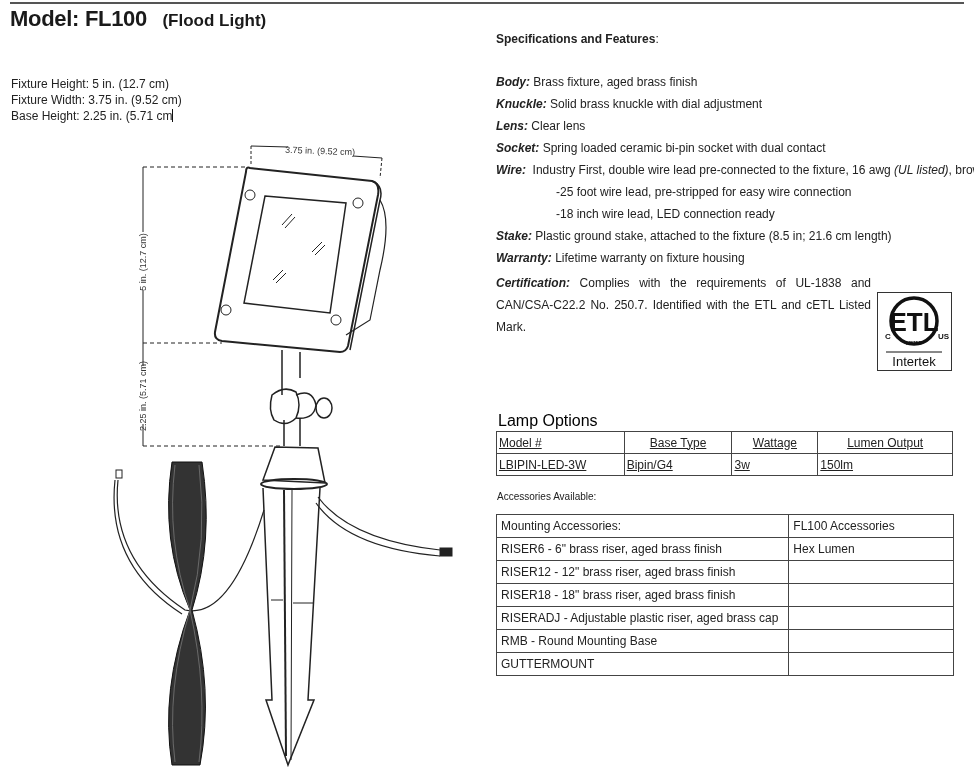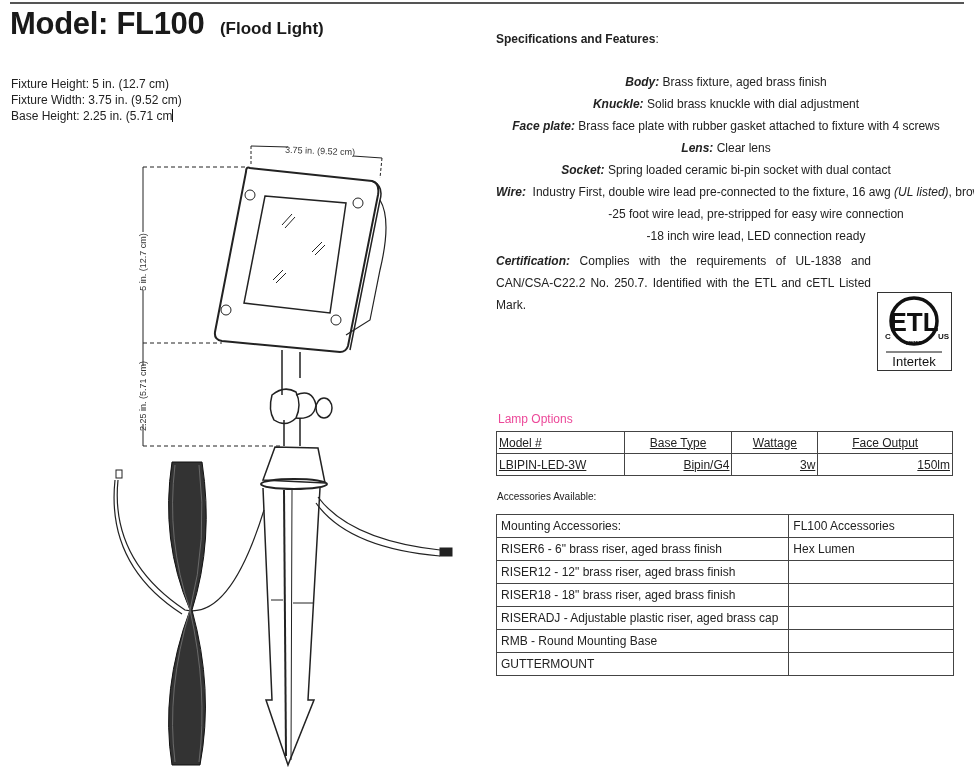--- a/index.html
+++ b/index.html
@@ -1,38 +1,38 @@
 <!DOCTYPE html>
 <html><head>
 <meta charset="utf-8">
 <style>
   html, body { margin:0; padding:0; background:#ffffff; }
   body { width:974px; height:782px; position:relative; overflow:hidden;
          font-family:"Liberation Sans", sans-serif; color:#222; }
   .topline { position:absolute; left:10px; top:2px; width:954px; height:2px; background:#555; }
   .title { position:absolute; left:10px; top:6px; font-weight:bold; white-space:nowrap; color:#1a1a1a; }
-  .title .main { font-size:31px; letter-spacing:-0.3px; }
+  .title .main { font-size:22px; letter-spacing:-0.3px; }
   .title .sub { font-size:17px; margin-left:11px; }
   .dims { position:absolute; left:11px; top:76px; font-size:12px; line-height:16px; color:#222; }
   .dims .cursor { display:inline-block; width:1px; height:13px; background:#111; vertical-align:-2px; }
   .spec-heading { position:absolute; left:496px; top:32px; font-size:12px; font-weight:bold; color:#222; }
   .spec-heading span.colon { font-weight:normal; }
   .specs { position:absolute; left:496px; top:74px; width:460px; font-size:12px; color:#222; }
-  .specs .row { height:22px; line-height:16px; white-space:nowrap;text-align:center; }
+  .specs .row { height:22px; line-height:16px; white-space:nowrap; }
   .specs .lbl { font-weight:bold; font-style:italic; }
   .specs .indent { padding-left:60px; }
   .specs .cert { white-space:normal; width:375px; text-align:justify; line-height:22px; height:44px; }
   .etl { position:absolute; left:877px; top:292px; width:73px; height:77px; border:1px solid #333; background:#fff; }
   .etl svg { display:block; }
-  .lamp-label { position:absolute; left:498px; top:412px; font-size:12px; color:#ec4899; }
+  .lamp-label { position:absolute; left:498px; top:412px; font-size:16px; color:#000000; }
   table { border-collapse:collapse; font-size:12px; color:#222; }
   .lamp { position:absolute; left:496px; top:431px; width:457px; }
   .lamp td, .lamp th { border:1px solid #444; height:21px; padding:0 2px; font-weight:normal;text-decoration:underline; }
   .lamp th { text-align:center; }
-  .lamp td { text-align:right; }
+  .lamp td { text-align:left; }
   .lamp td.first, .lamp th.first { text-align:left; }
   .acc-label { position:absolute; left:497px; top:491px; font-size:10px; color:#222; }
   .acc { position:absolute; left:496px; top:514px; width:458px; }
   .acc td { border:1px solid #444; height:22px; padding:0 4px; text-align:left; }
   .drawing { position:absolute; left:0; top:130px; }
 </style>
 </head>
 <body>
 
 <div class="topline"></div>
@@ -110,26 +110,27 @@
   <text x="320" y="154" font-size="9" fill="#333" font-family="Liberation Sans, sans-serif" text-anchor="middle" transform="rotate(2 320 154)">3.75 in. (9.52 cm)</text>
   <text x="146" y="262" font-size="9" fill="#333" font-family="Liberation Sans, sans-serif" text-anchor="middle" transform="rotate(-90 146 262)">5 in. (12.7 cm)</text>
   <text x="146" y="396" font-size="9" fill="#333" font-family="Liberation Sans, sans-serif" text-anchor="middle" transform="rotate(-90 146 396)">2.25 in. (5.71 cm)</text>
 </svg>
 
 <div class="spec-heading"><span>Specifications and Features</span><span class="colon">:</span></div>
 
 <div class="specs">
   <div class="row"><span class="lbl">Body:</span><span> Brass fixture, aged brass finish</span></div>
   <div class="row"><span class="lbl">Knuckle:</span><span> Solid brass knuckle with dial adjustment</span></div>
-  <div class="row"><span class="lbl">Face plate:</span><span> Brass face plate with rubber gasket attached to fixture with 4 screws</span></div>
   <div class="row"><span class="lbl">Lens:</span><span> Clear lens</span></div>
   <div class="row"><span class="lbl">Socket:</span><span> Spring loaded ceramic bi-pin socket with dual contact</span></div>
   <div class="row"><span class="lbl">Wire:</span><span style="white-space:pre">  Industry First, double wire lead pre-connected to the fixture, 16 awg </span><i>(UL listed)</i><span>, brown</span></div>
   <div class="row indent">-25 foot wire lead, pre-stripped for easy wire connection</div>
   <div class="row indent">-18 inch wire lead, LED connection ready</div>
+  <div class="row"><span class="lbl">Stake:</span><span> Plastic ground stake, attached to the fixture (8.5 in; 21.6 cm length)</span></div>
+  <div class="row"><span class="lbl">Warranty:</span><span> Lifetime warranty on fixture housing</span></div>
   <div class="row cert"><span class="lbl">Certification:</span><span> Complies with the requirements of UL-1838 and CAN/CSA-C22.2 No. 250.7.  Identified with the ETL and cETL Listed Mark.</span></div>
 </div>
 
 <div class="etl">
   <svg width="73" height="77" viewBox="0 0 73 77" xmlns="http://www.w3.org/2000/svg">
     <circle cx="36" cy="28" r="23" fill="none" stroke="#111" stroke-width="3.5"></circle>
     <text x="36" y="38" font-size="26" font-weight="bold" text-anchor="middle" fill="#111" font-family="Liberation Sans, sans-serif">ETL</text>
     <text x="7" y="46" font-size="8" font-weight="bold" fill="#111" font-family="Liberation Sans, sans-serif">C</text>
     <text x="60" y="46" font-size="8" font-weight="bold" fill="#111" font-family="Liberation Sans, sans-serif">US</text>
     <text x="36" y="52" font-size="4.5" font-weight="bold" text-anchor="middle" fill="#111" font-family="Liberation Sans, sans-serif">LISTED</text>
@@ -144,21 +145,21 @@
       <col style="width:128px">
       <col style="width:108px">
       <col style="width:86px">
       <col style="width:135px">
     </colgroup>
   <tbody>
       <tr>
     <th class="first">Model #</th>
     <th>Base Type</th>
     <th>Wattage</th>
-    <th>Face Output</th>
+    <th>Lumen Output</th>
   </tr>
   <tr>
     <td class="first">LBIPIN-LED-3W</td>
     <td>Bipin/G4</td>
     <td>3w</td>
     <td>150lm</td>
   </tr>
 </tbody>
   </table>
 

